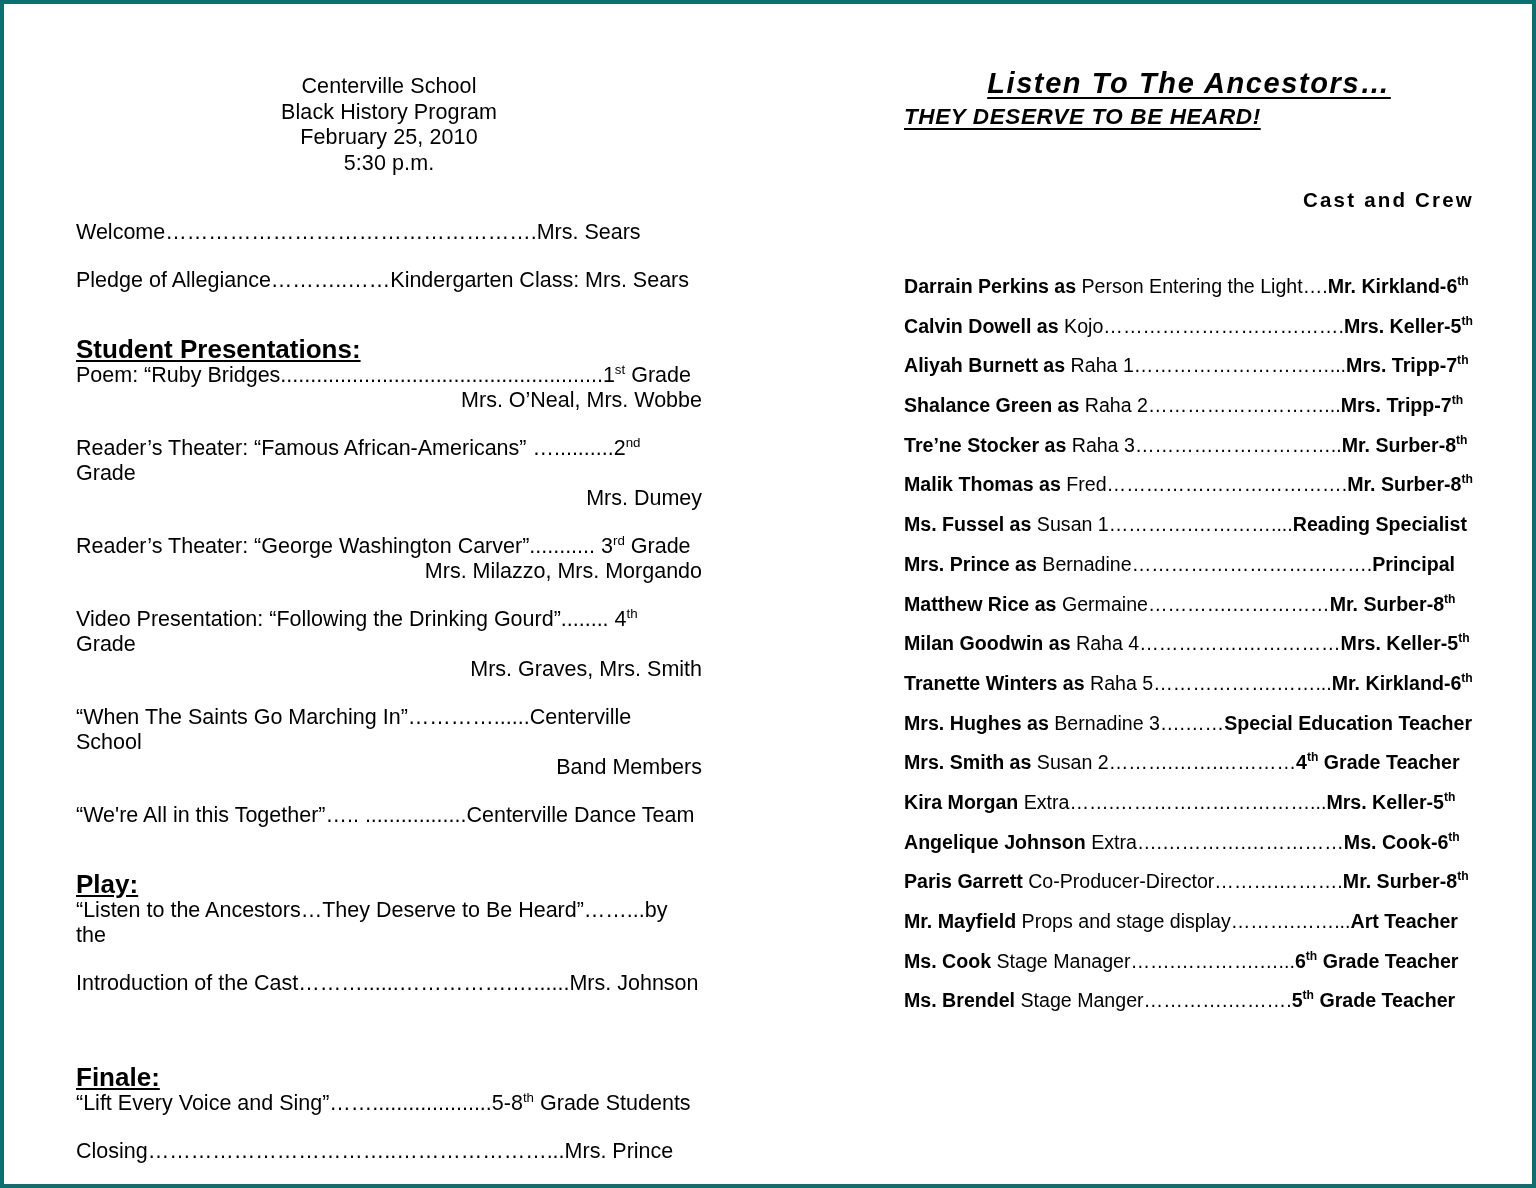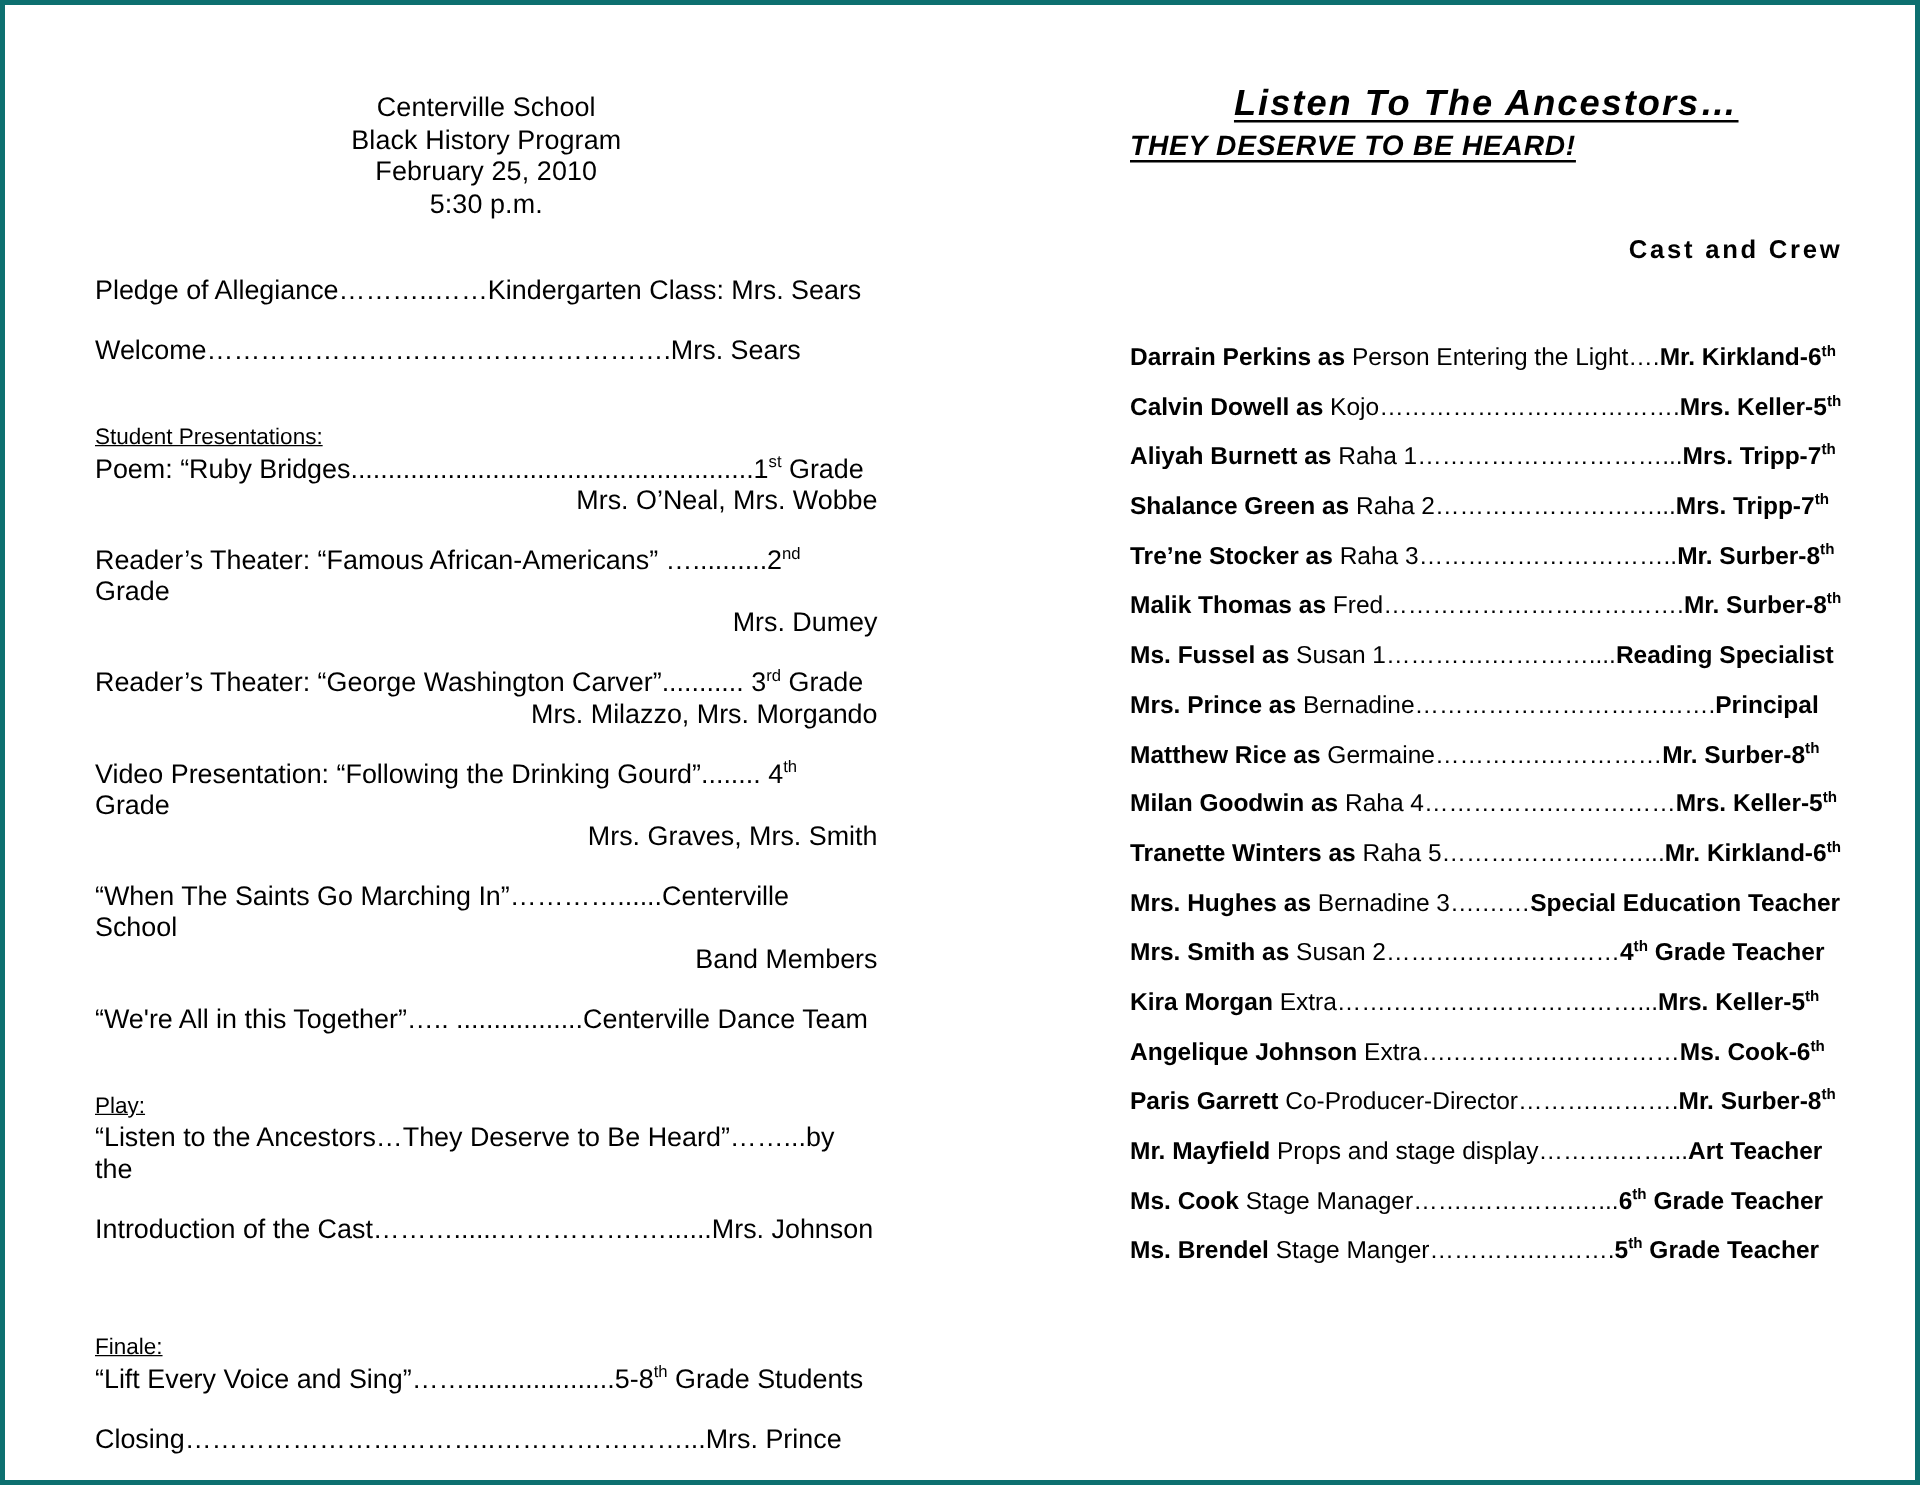--- a/index.html
+++ b/index.html
@@ -39,22 +39,22 @@
   .prog-list { margin-top: 44px; }
 
   .entry {
     font-size: 21.5px;
     line-height: 25px;
     margin-bottom: 23px;
   }
   .entry .l2 { display: block; text-align: right; }
 
   .sect-head {
-    font-size: 18px;
-    font-weight: normal;
+    font-size: 26px;
+    font-weight: bold;
     text-decoration: underline;
     line-height: 25px;
     margin-bottom: 1px;
     display: inline-block;
     text-align: right;
   }
   .gap-sm { height: 21px; }
   .gap-lg { height: 46px; }
 
   sup {
@@ -118,23 +118,23 @@
 
     <div class="prog-head">
       <div>Centerville School</div>
       <div>Black History Program</div>
       <div>February 25, 2010</div>
       <div>5:30 p.m.</div>
     </div>
 
     <div class="prog-list">
 
+      <div class="entry">Welcome…………………………………………….Mrs. Sears</div>
+
       <div class="entry">Pledge of Allegiance………..……Kindergarten Class:  Mrs. Sears</div>
-
-      <div class="entry">Welcome…………………………………………….Mrs. Sears</div>
 
       <div class="gap-sm"></div>
 
       <div>
         <span class="sect-head">Student Presentations:</span>
       </div>
 
       <div class="entry">
         <span>Poem:  “Ruby Bridges......................................................1</span><sup>st</sup><span> Grade</span>
         <span class="l2">Mrs. O’Neal, Mrs. Wobbe</span>

